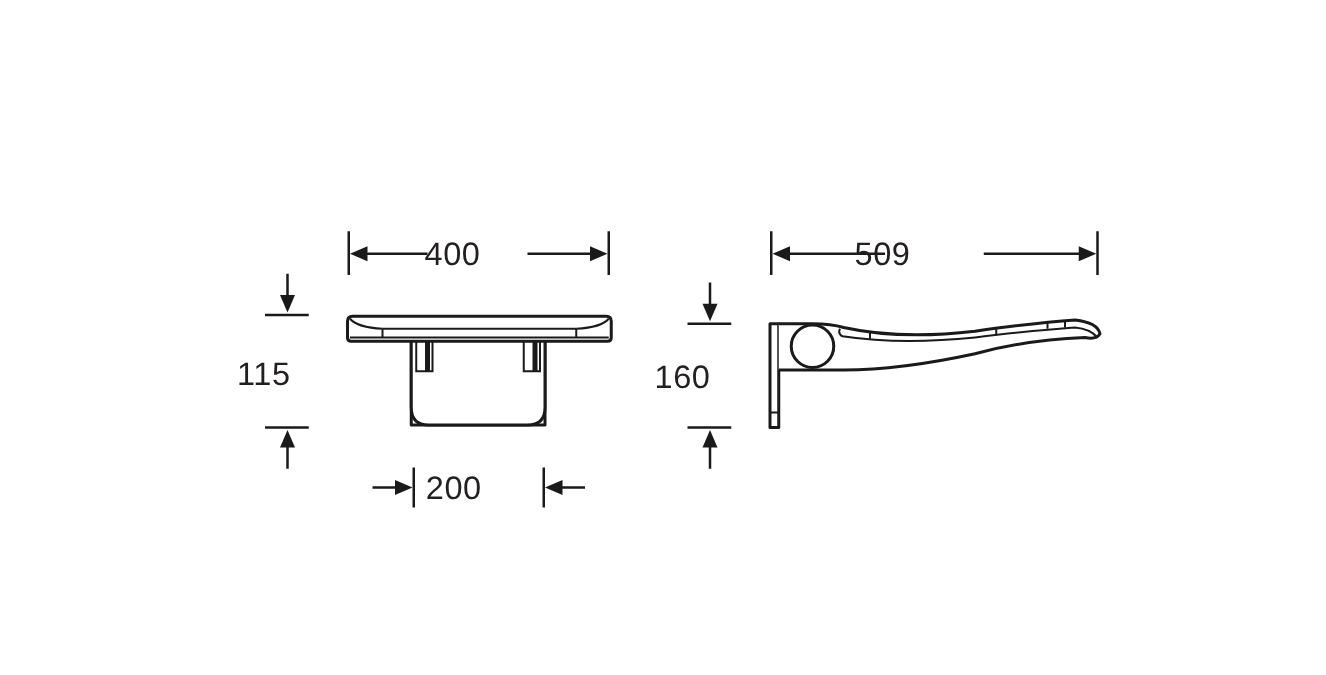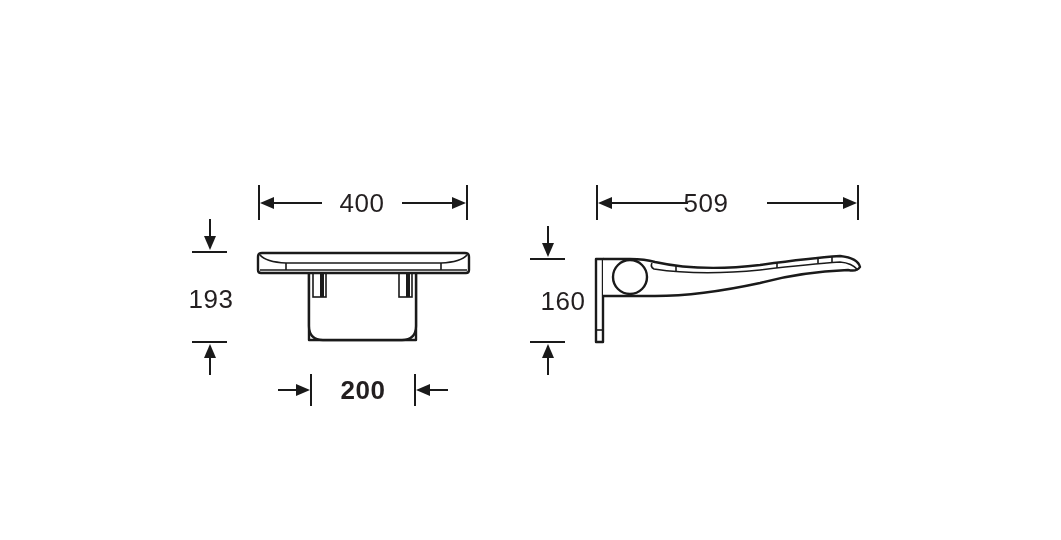--- a/index.html
+++ b/index.html
@@ -1,17 +1,17 @@
 <!DOCTYPE html>
 <html><head>
 <meta charset="utf-8">
 <style>
   html, body { margin: 0; padding: 0; background: #ffffff; }
   body { width: 1061px; height: 540px; position: relative; overflow: hidden; font-family: "Liberation Sans", "DejaVu Sans", sans-serif; }
-  #canvas { position: absolute; left: 0; top: 0; width: 1016px; height: 540px; }
+  #canvas { position: absolute; left: 0; top: 0; width: 1016px; height: 540px; padding-left: 20px; }
   .dim-label { position: absolute; font-size: 26px; color: #231f20; font-weight: 400; letter-spacing: 0.5px; line-height: 1; text-align: center; }
   svg .ln { stroke: #1a1a1a; stroke-width: 2; fill: none; }
   svg .lnt { stroke: #1a1a1a; stroke-width: 1.6; fill: none; }
   svg .shape { stroke: #1a1a1a; stroke-width: 2.4; fill: #ffffff; stroke-linejoin: round; }
   svg .arrow { fill: #1a1a1a; }
 </style>
 </head>
 <body>
 
 <div id="canvas">
@@ -99,17 +99,17 @@
         <line class="lnt" x1="818" y1="257" x2="818" y2="263"></line>
         <line class="lnt" x1="832" y1="257" x2="832" y2="262"></line>
 
         <circle class="shape" cx="630" cy="277" r="17"></circle>
       </g>
     </g>
   </svg>
 
   
   <span class="dim-label" style="left:334px; top:190px; width:56px;">400</span>
-  <span class="dim-label" style="left:186px; top:286px; width:50px;">193</span>
-  <span class="dim-label" style="left:335px; top:377px; width:56px;font-weight:bold;">200</span>
+  <span class="dim-label" style="left:186px; top:286px; width:50px;">115</span>
+  <span class="dim-label" style="left:335px; top:377px; width:56px;">200</span>
   <span class="dim-label" style="left:678px; top:190px; width:56px;">509</span>
-  <span class="dim-label" style="left:537px; top:288px; width:52px;">160</span>
+  <span class="dim-label" style="left:520px; top:288px; width:52px;">160</span>
 </div>
 
 </body></html>

